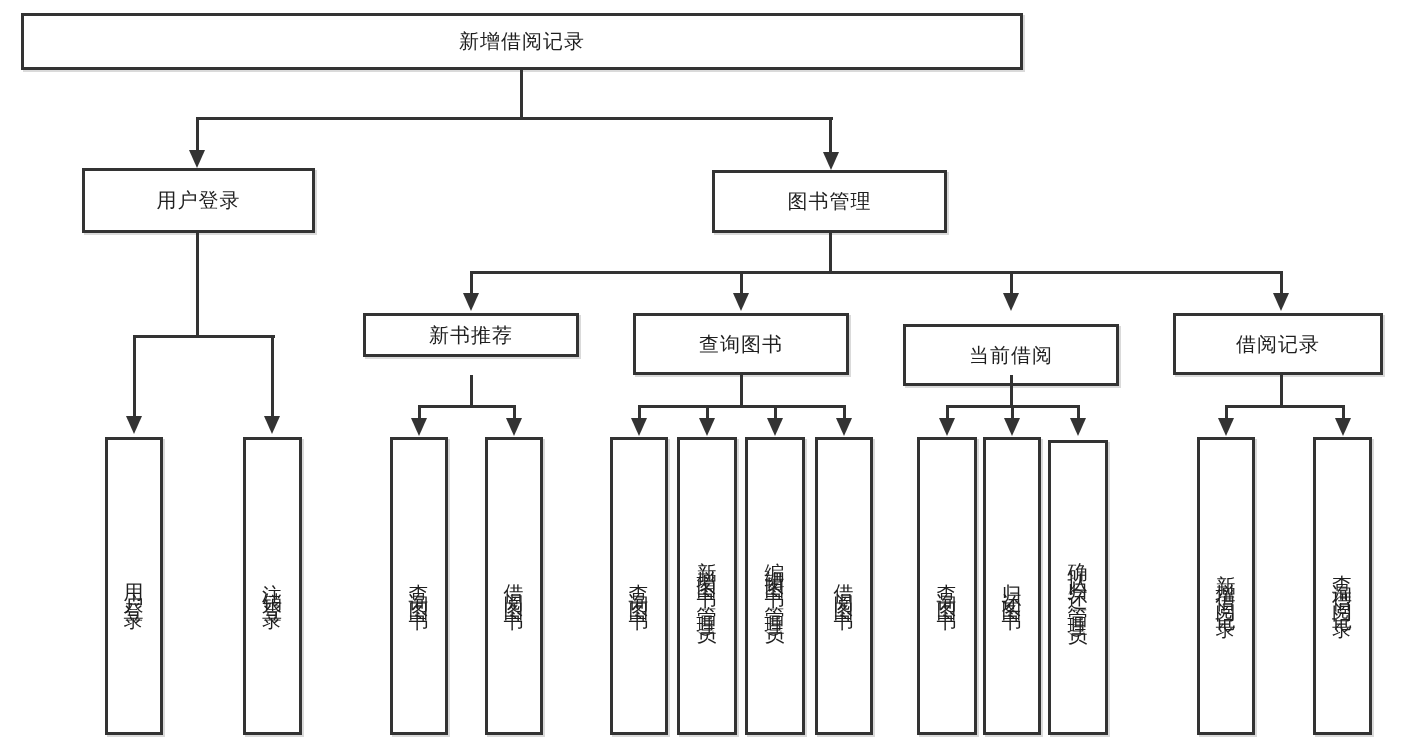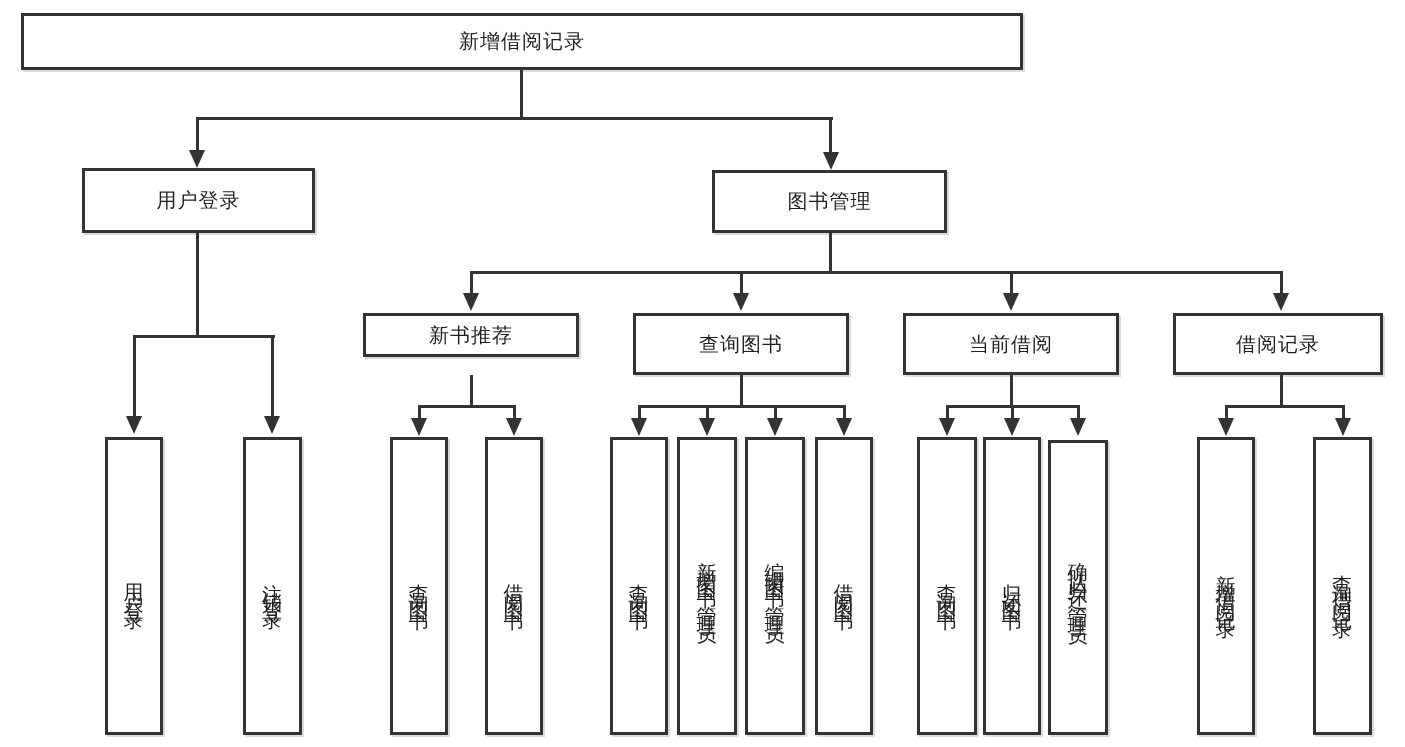--- a/index.html
+++ b/index.html
@@ -68,21 +68,21 @@
   <div class="ar" style="left:1003px;top:293px;"></div>
   <div class="vl" style="left:1280px;top:271px;height:23px;"></div>
   <div class="ar" style="left:1273px;top:293px;"></div>
 
   <div class="box hbox" style="left:363px;top:313px;width:216px;height:44px;">
     <span>新书推荐</span>
   </div>
   <div class="box hbox" style="left:633px;top:313px;width:216px;height:62px;">
     <span>查询图书</span>
   </div>
-  <div class="box hbox" style="left:903px;top:313px;width:216px;height:62px;">
+  <div class="box hbox" style="left:903px;top:324px;width:216px;height:62px;">
     <span>当前借阅</span>
   </div>
   <div class="box hbox" style="left:1173px;top:313px;width:210px;height:62px;">
     <span>借阅记录</span>
   </div>
 
   <div class="vl" style="left:470px;top:375px;height:32px;"></div>
   <div class="hl" style="left:418px;top:405px;width:98px;"></div>
   <div class="vl" style="left:418px;top:405px;height:14px;"></div>
   <div class="ar" style="left:411px;top:418px;"></div>

